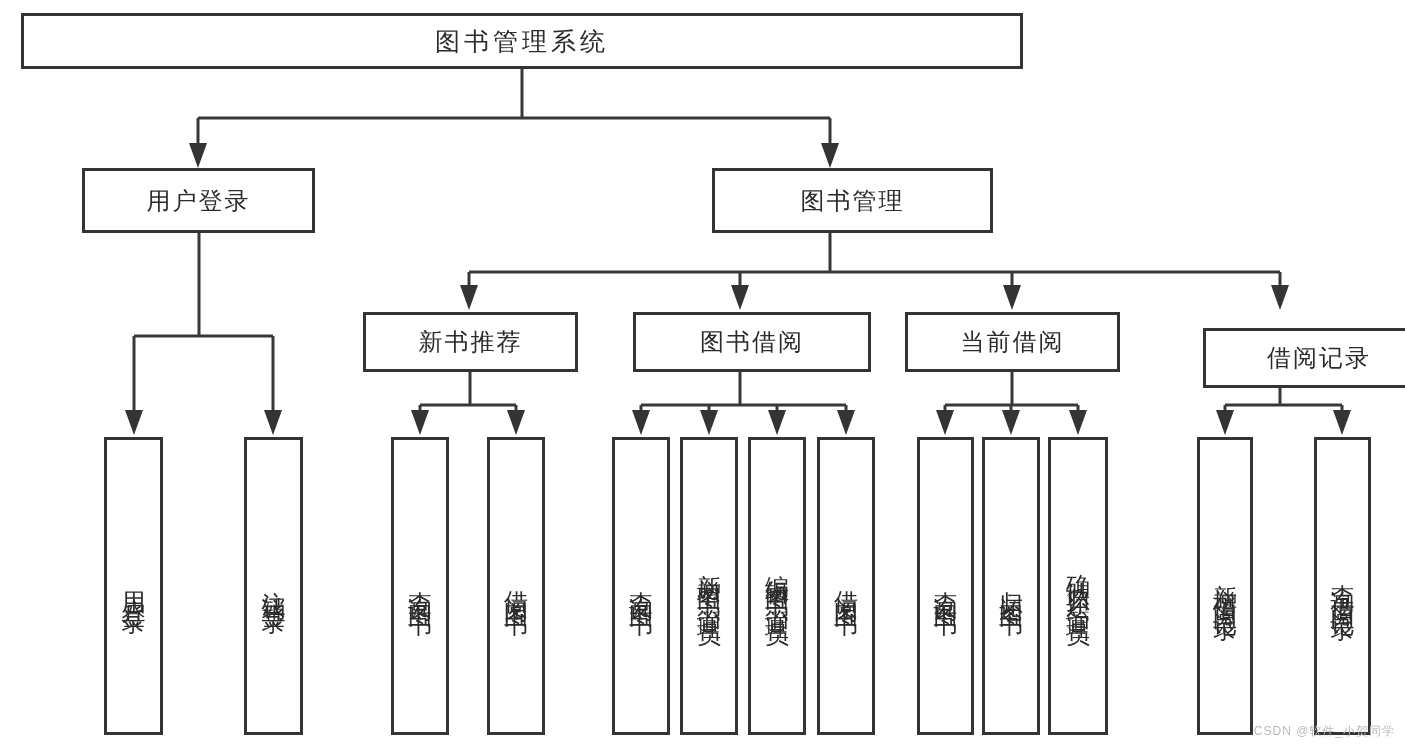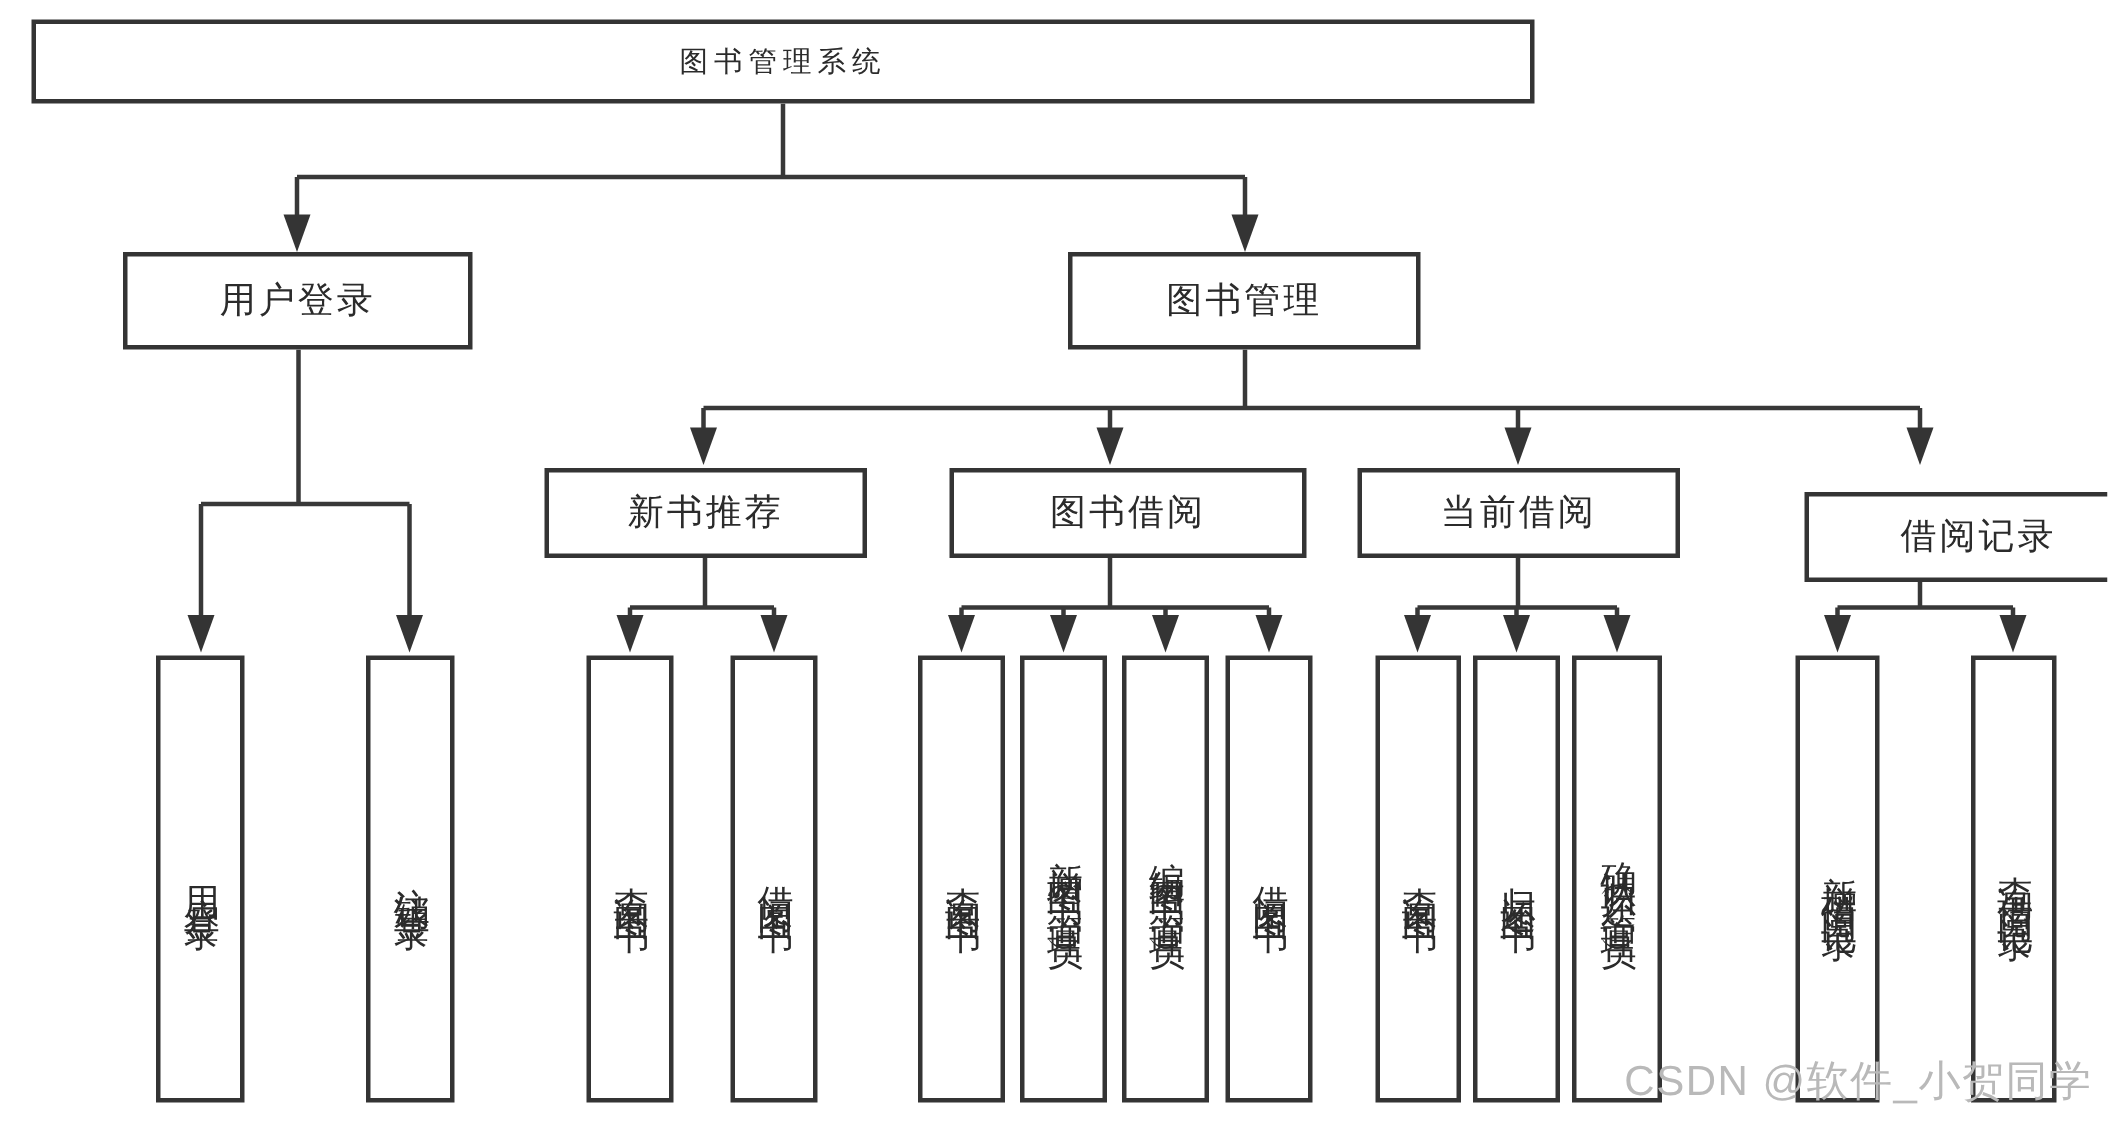--- a/index.html
+++ b/index.html
@@ -30,34 +30,34 @@
     align-items: center;
     justify-content: center;
     line-height: 1;
   }
   .hbox {
     font-size: 24px;
     letter-spacing: 2px;
     white-space: nowrap;
   }
   .rootbox {
-    font-size: 19px;
+    font-size: 25px;
     letter-spacing: 4px;
   }
   .vbox {
     font-size: 24px;
     writing-mode: vertical-rl;
     text-orientation: mixed;
     letter-spacing: 7px;
   }
   .watermark {
     position: absolute;
     right: 10px;
     bottom: 7px;
-    font-size: 28px;
+    font-size: 12px;
     letter-spacing: 1px;
     color: #b9b9b9;
     white-space: nowrap;
   }
 </style>
 </head>
 <body>
 
 <div class="canvas">
 
@@ -90,21 +90,21 @@
       <polygon points="1002,410 1020,410 1011,435"></polygon>
       <polygon points="1069,410 1087,410 1078,435"></polygon>
       <polygon points="1216,410 1234,410 1225,435"></polygon>
       <polygon points="1333,410 1351,410 1342,435"></polygon>
     </g>
   </svg>
 
   <div class="box hbox rootbox" style="left:21px; top:13px; width:1002px; height:56px;">图书管理系统</div>
 
   <div class="box hbox" style="left:82px; top:168px; width:233px; height:65px;">用户登录</div>
-  <div class="box hbox" style="left:712px; top:168px; width:235px; height:65px;">图书管理</div>
+  <div class="box hbox" style="left:712px; top:168px; width:281px; height:65px;">图书管理</div>
 
   <div class="box hbox" style="left:363px; top:312px; width:215px; height:60px;text-align:center;">新书推荐</div>
   <div class="box hbox" style="left:633px; top:312px; width:238px; height:60px;">图书借阅</div>
   <div class="box hbox" style="left:905px; top:312px; width:215px; height:60px;">当前借阅</div>
   <div class="box hbox" style="left:1173px; top:328px; width:232px; height:60px;margin-left:30px;">借阅记录</div>
 
   <div class="box vbox" style="left:104px; top:437px; width:59px; height:298px;">用户登录</div>
   <div class="box vbox" style="left:244px; top:437px; width:59px; height:298px;">注销登录</div>
 
   <div class="box vbox" style="left:391px; top:437px; width:58px; height:298px;">查询图书</div>

